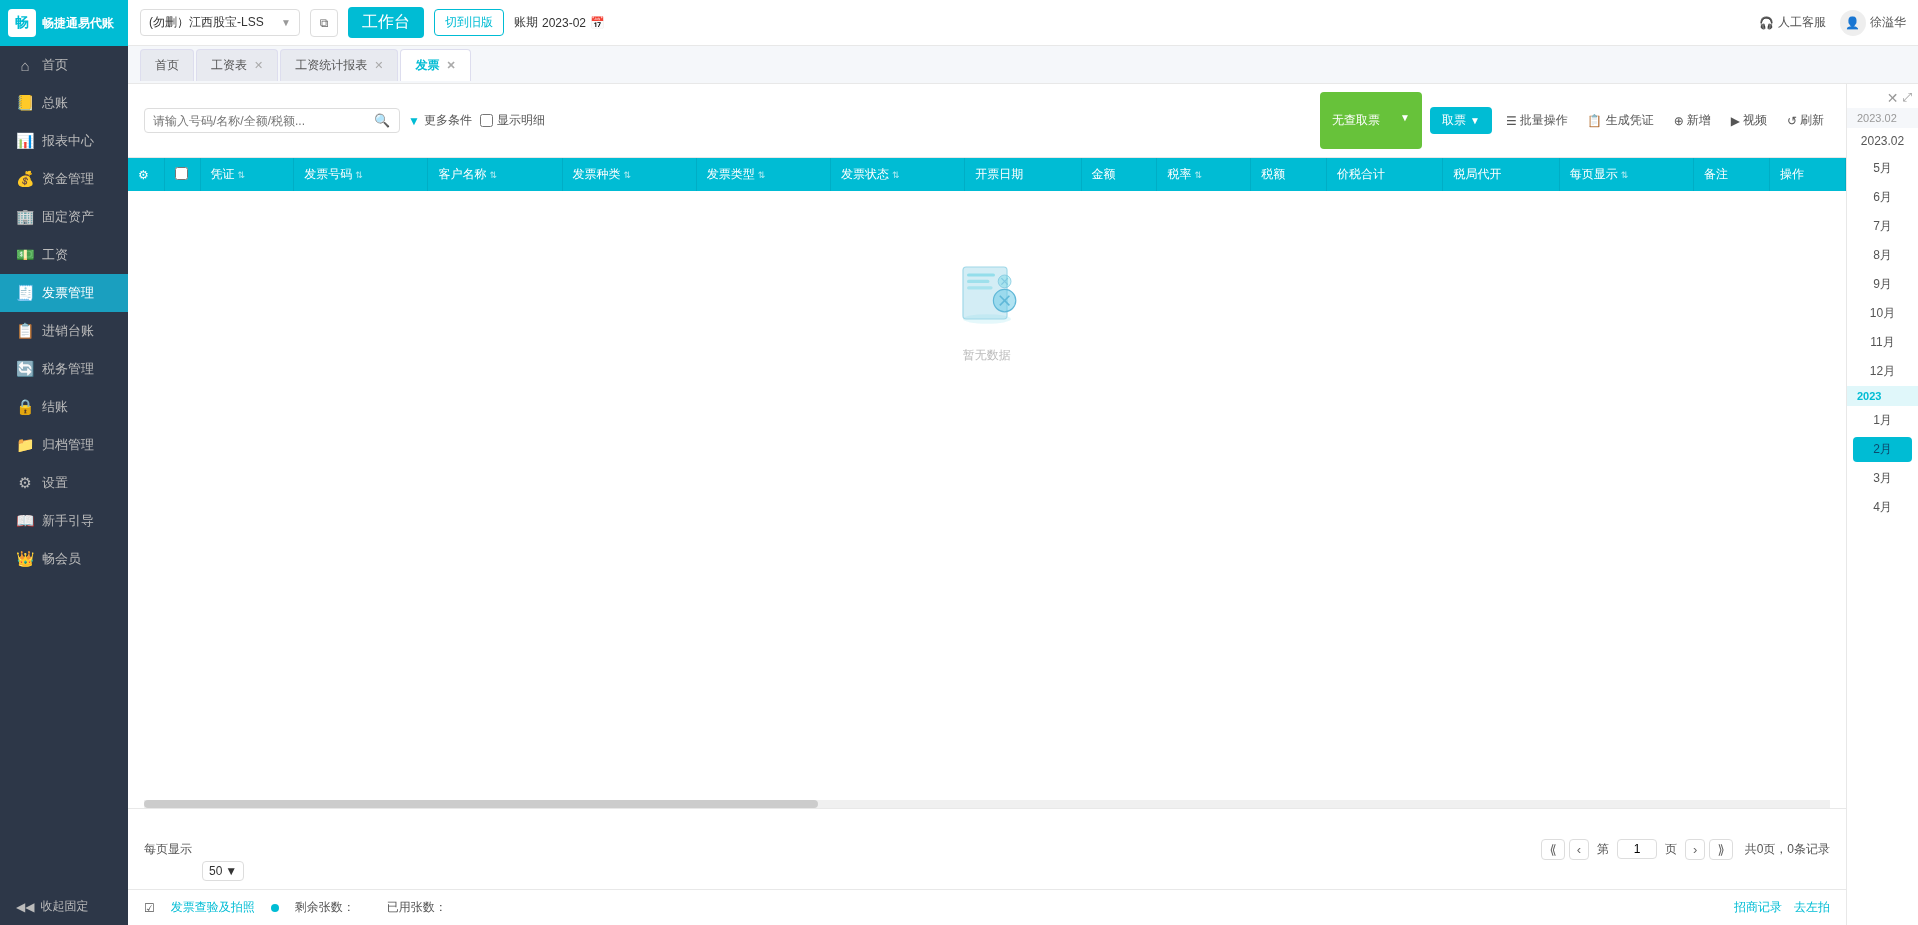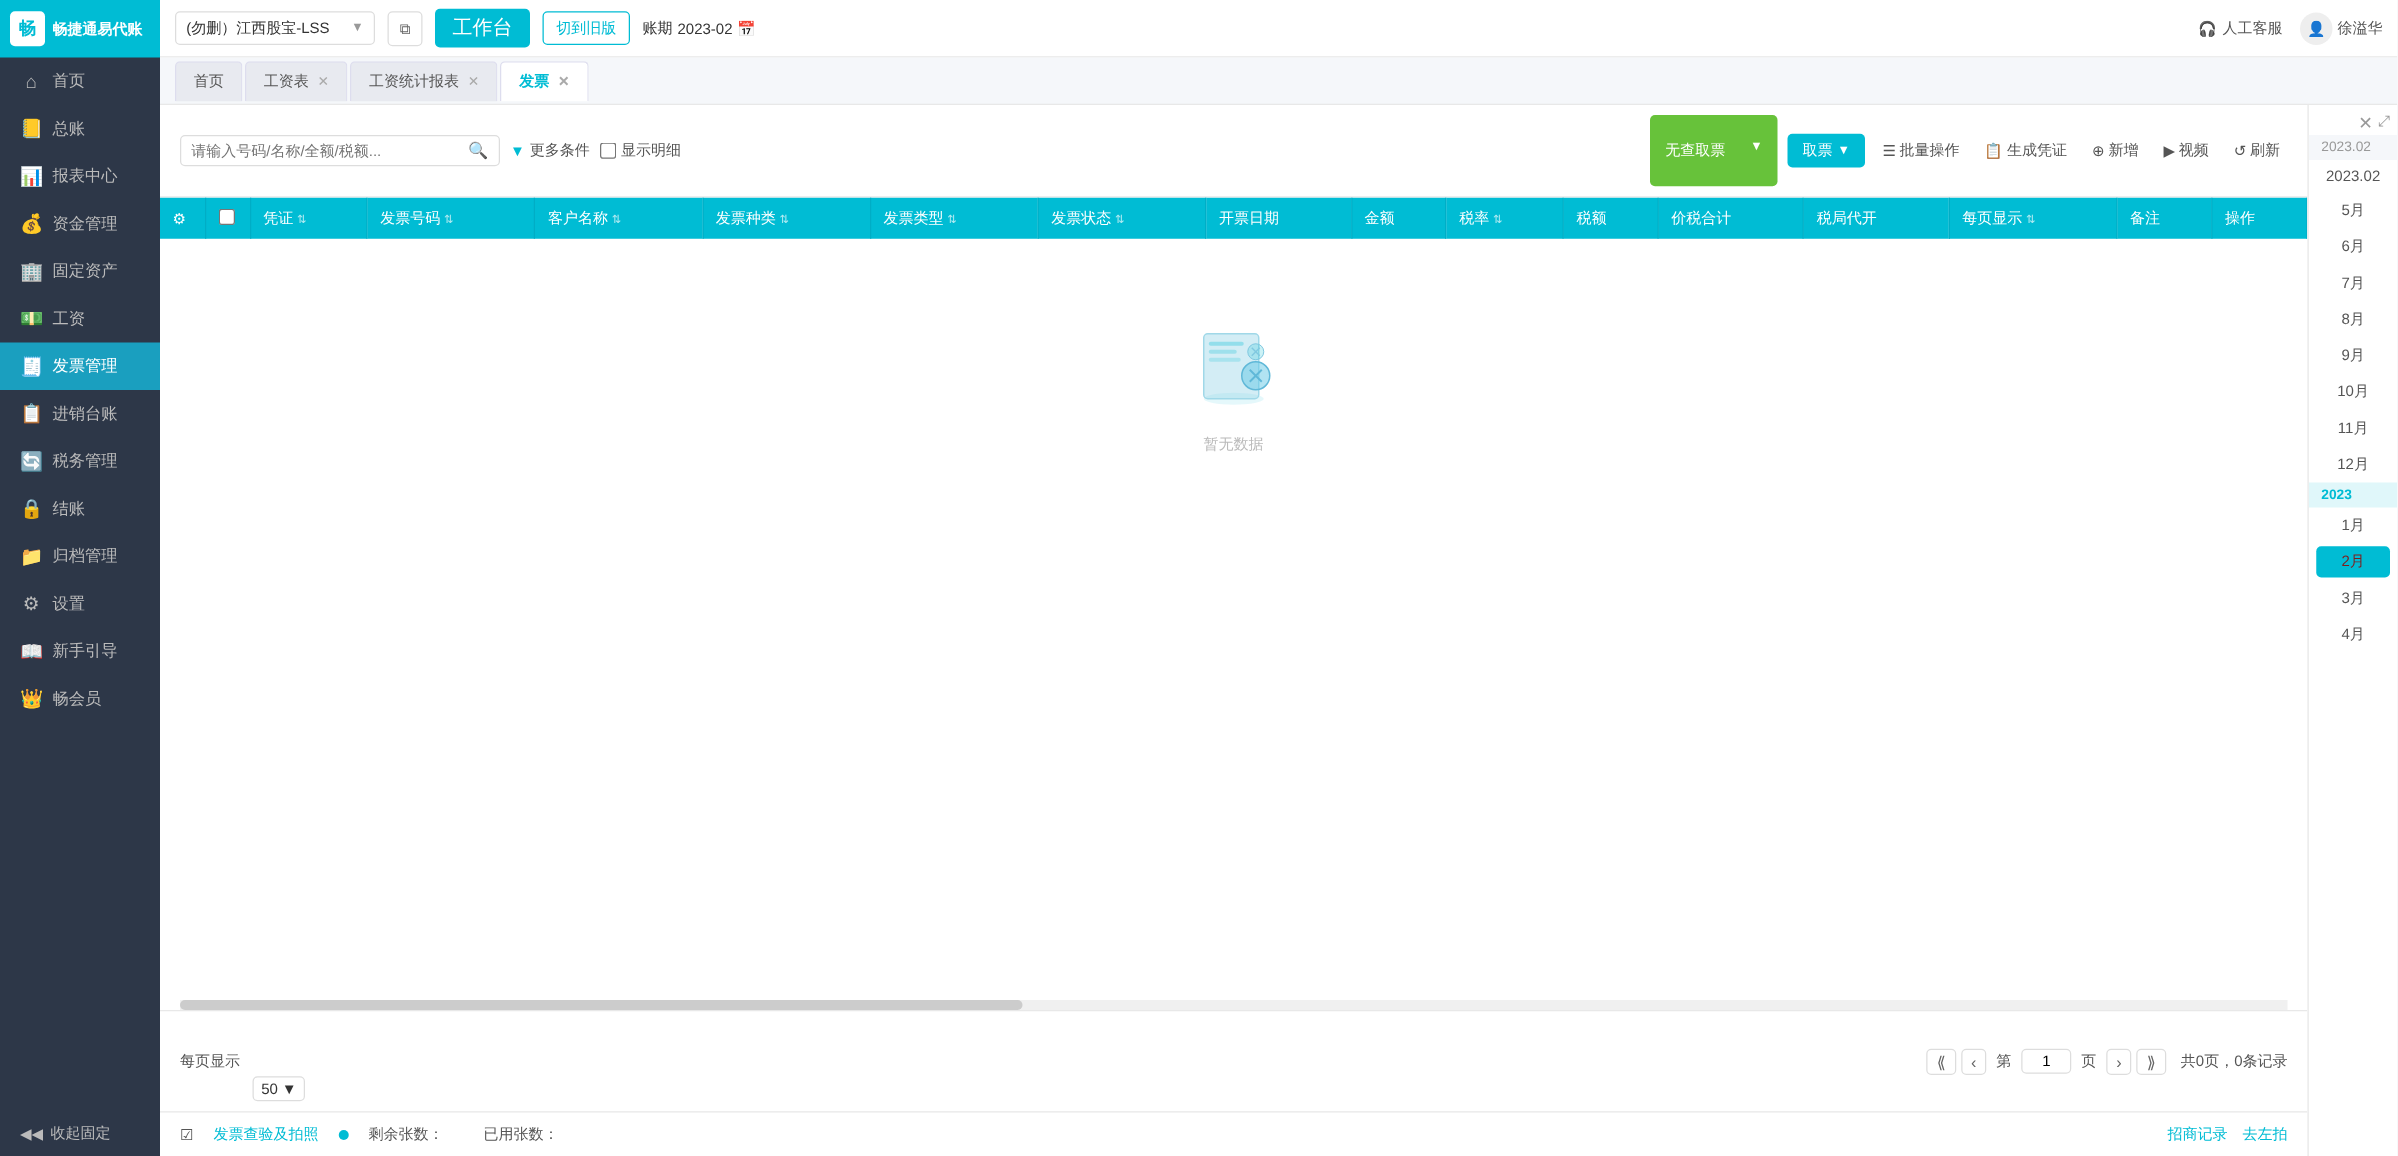--- a/index.html
+++ b/index.html
@@ -479,21 +479,21 @@
     }
     .date-month-item {
       padding: 6px 10px;
       font-size: 12px;
       color: #555;
       cursor: pointer;
       text-align: center;
     }
     .date-month-item.active {
       background: #00bcd4;
-      color: #7f1d1d;
+      color: #0c4a6e;
       border-radius: 4px;
       margin: 2px 6px;
       padding: 4px 6px;
     }
     .date-panel-open-btn {
       position: absolute;
       left: -16px;
       top: 50%;
       transform: translateY(-50%);
       background: #00bcd4;

